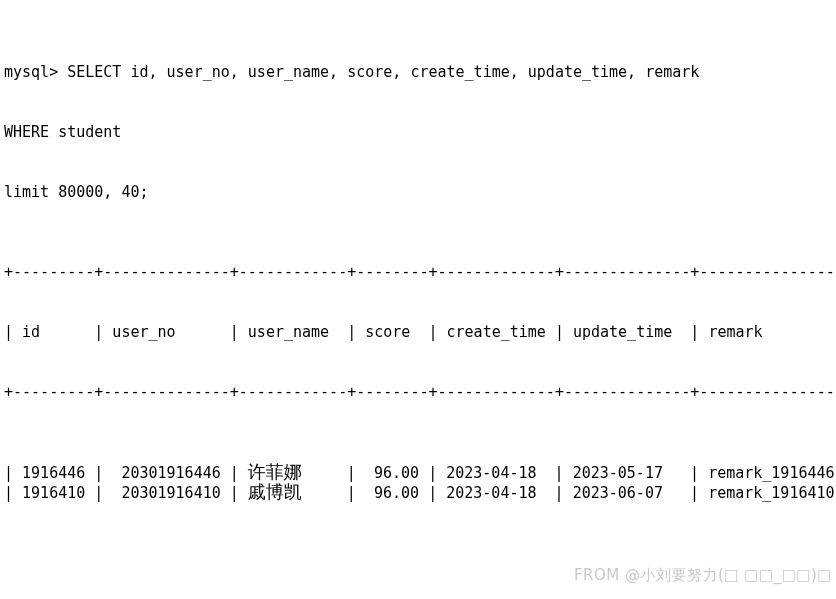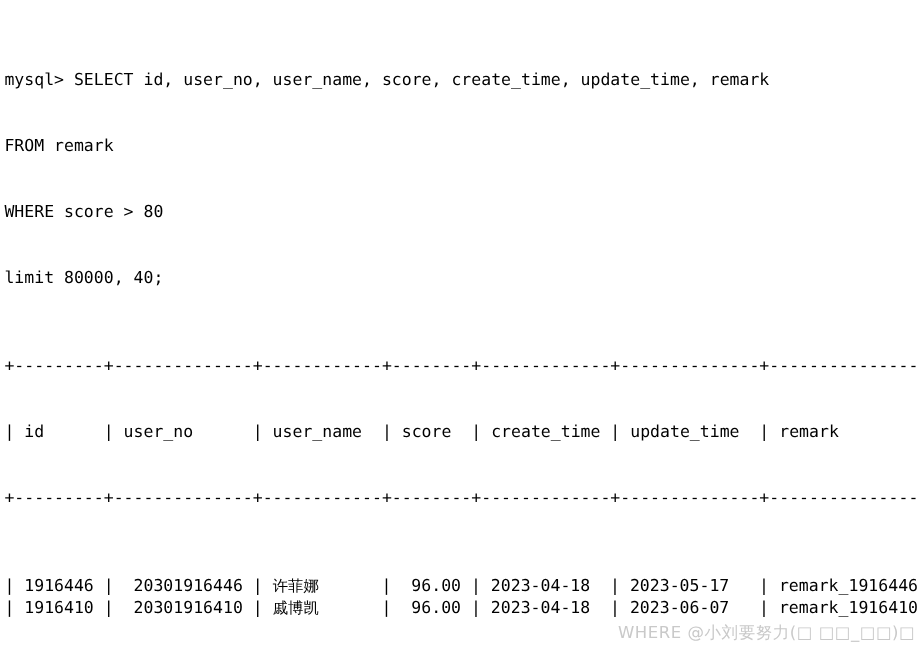--- a/index.html
+++ b/index.html
@@ -32,46 +32,45 @@
   .line {
     white-space: pre;
     height: 20px;
     font-variant-ligatures: none;
   }
   .query-line { }
   .rule-line { }
   .row-line { }
   .cjk {
     font-family: Liberation Serif, serif;
-    font-size: 14px;
+    font-size: 18px;
   }
   #watermark {
     position: absolute;
     right: 4px;
     top: 566px;
     font-family: "DejaVu Sans", "Liberation Sans", sans-serif;
     font-size: 15px;
     color: #c9c9c9;
     white-space: pre;
     letter-spacing: 0.5px;
     pointer-events: none;
   }
 </style>
 </head>
 <body>
 
 <div id="terminal">
   <div class="line query-line">mysql&gt; SELECT id, user_no, user_name, score, create_time, update_time, remark</div>
-  <div class="line query-line">FROM remark</div>
-  <div class="line query-line">WHERE score &gt; 80</div>
+  <div class="line query-line">WHERE student</div>
   <div class="line query-line">limit 80000, 40;</div>
 
   <div class="line rule-line">+---------+--------------+------------+--------+-------------+--------------+-----------------+</div>
   <div class="line" id="header-row">| id      | user_no      | user_name  | score  | create_time | update_time  | remark          |</div>
   <div class="line rule-line">+---------+--------------+------------+--------+-------------+--------------+-----------------+</div>
 
   <div id="rows-container"><div class="line row-line">| <span>1916446</span> | <span> 20301916446</span> | <span class="cjk" style="display: inline-block; width: 90px;">许菲娜</span> | <span> 96.00</span> | <span>2023-04-18 </span> | <span>2023-05-17  </span> | <span>remark_1916446 </span> |</div><div class="line row-line">| <span>1916410</span> | <span> 20301916410</span> | <span class="cjk" style="display: inline-block; width: 90px;">戚博凯</span> | <span> 96.00</span> | <span>2023-04-18 </span> | <span>2023-06-07  </span> | <span>remark_1916410 </span> |</div></div>
 
   
   
 </div>
 
-<div id="watermark">WHERE @小刘要努力(□ □□_□□)□</div>
+<div id="watermark">FROM @小刘要努力(□ □□_□□)□</div>
 
 </body></html>

